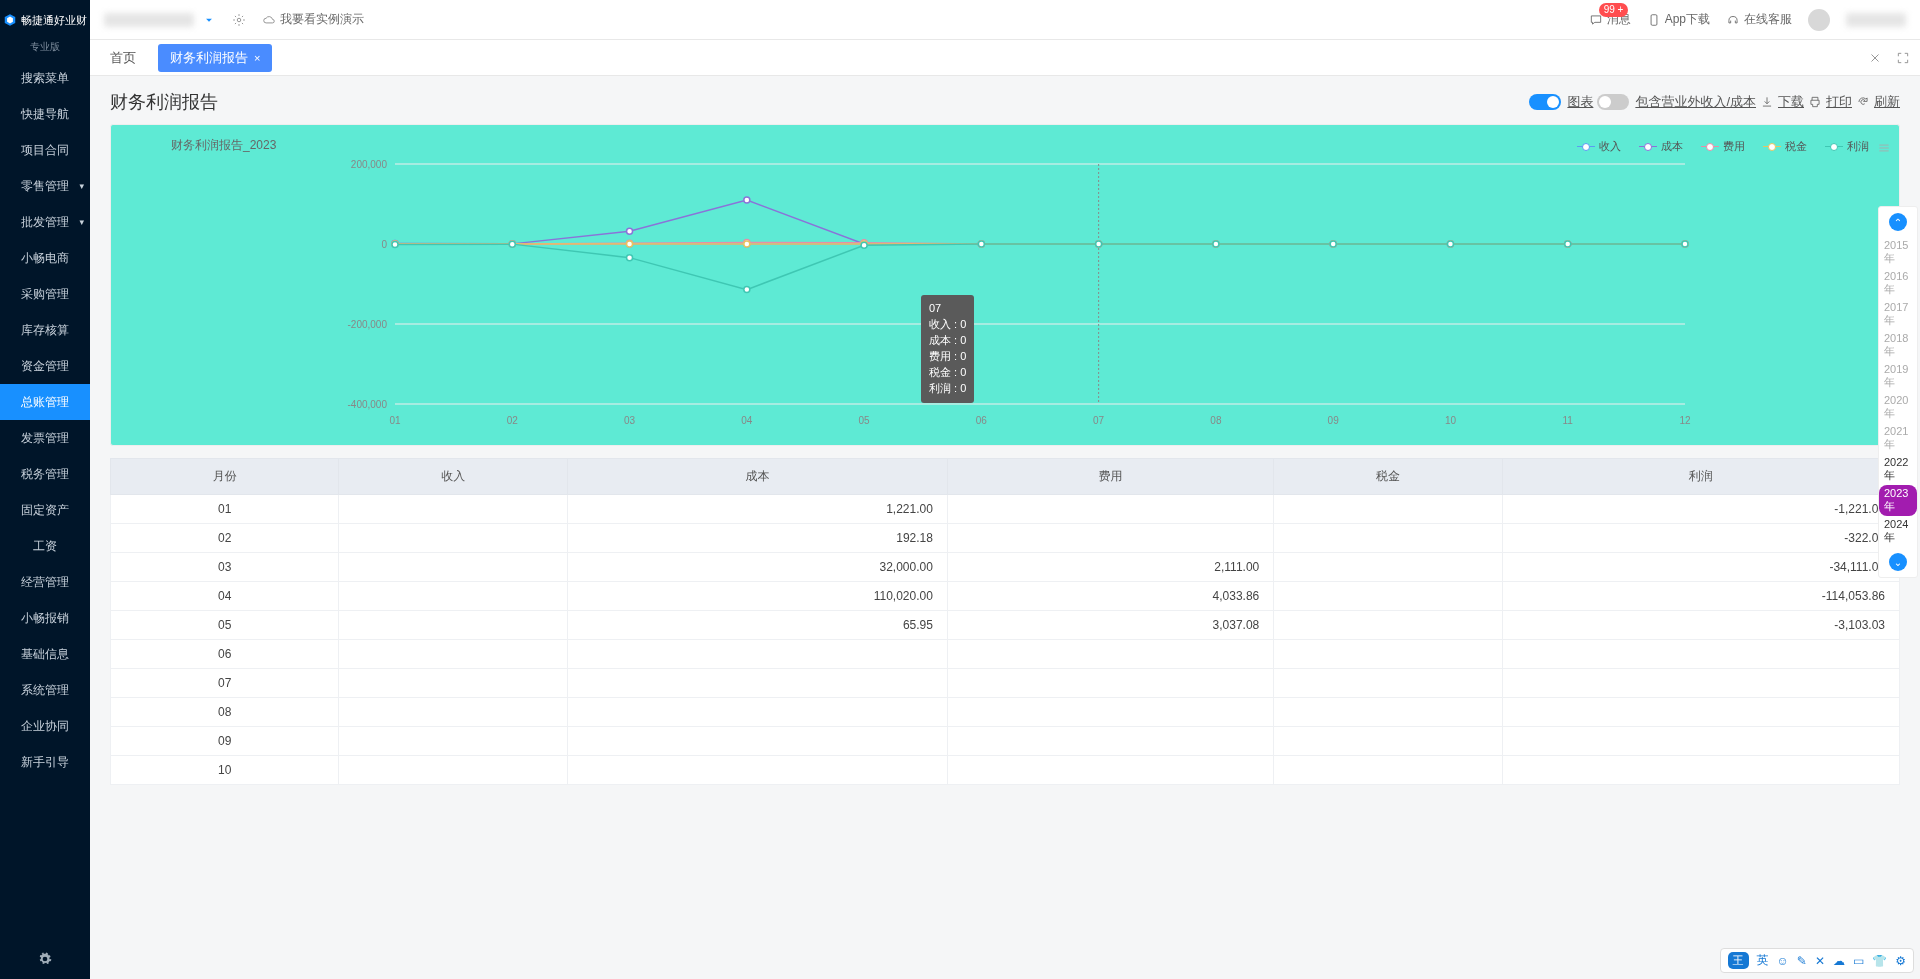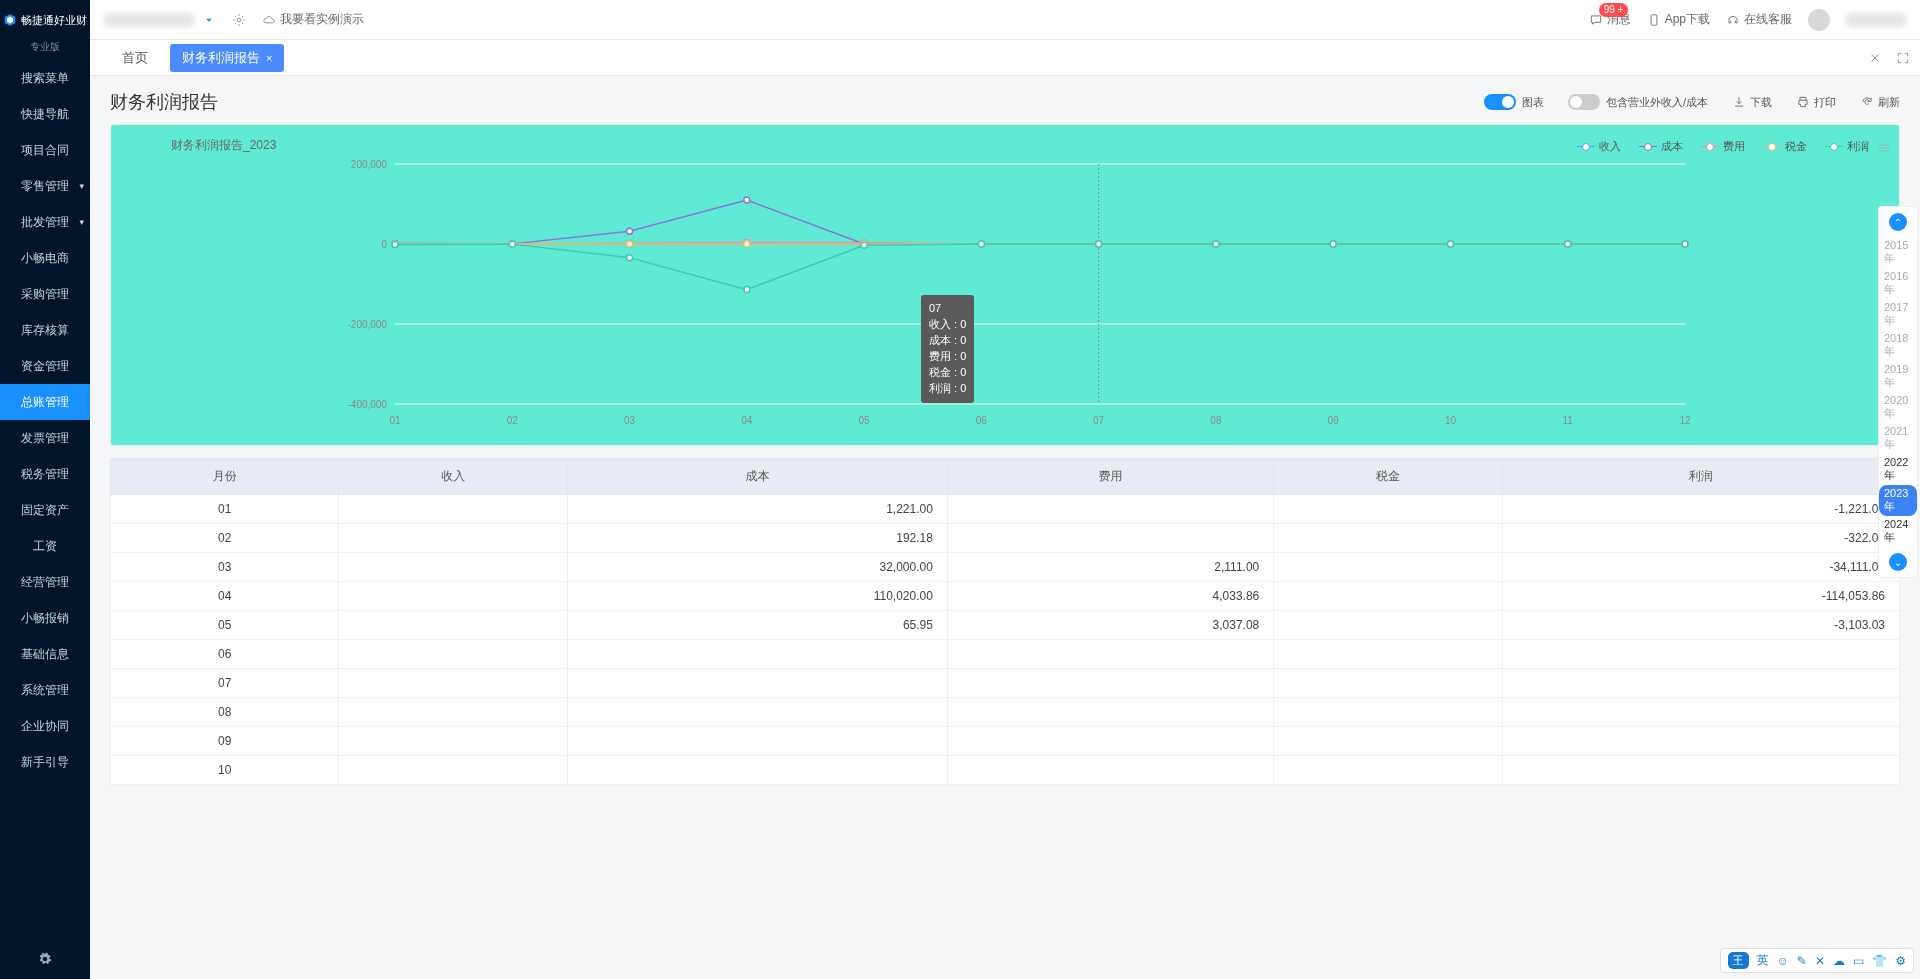--- a/index.html
+++ b/index.html
@@ -22,31 +22,31 @@
 .org-sel { display:flex; align-items:center; gap:8px; color:#888; }
 .org-sel .blur { filter:blur(3px); background:#e5e5e5; width:90px; height:14px; border-radius:2px; }
 .tb-link { display:flex; align-items:center; gap:4px; color:#666; font-size:12px; cursor:pointer; }
 .tb-right { margin-left:auto; display:flex; align-items:center; gap:16px; }
 .badge { position:relative; }
 .badge-dot { position:absolute; top:-8px; left:10px; background:#ff4d4f; color:#fff; font-size:10px; border-radius:8px; padding:0 5px; line-height:14px; }
 .avatar { width:22px; height:22px; border-radius:50%; background:#d8d8d8; display:inline-block; }
 .tb-right .blur { filter:blur(3px); background:#e5e5e5; width:60px; height:14px; border-radius:2px; }
 
 
-.tabs { height:36px; background:#fff; display:flex; align-items:center; padding:0 20px; gap:10px; border-bottom:1px solid #e8e8e8; position:relative; }
+.tabs { height:36px; background:#fff; display:flex; align-items:center; padding:0 8px; gap:10px; border-bottom:1px solid #e8e8e8; position:relative; }
 .tab { padding:5px 12px; border-radius:3px; font-size:13px; color:#555; cursor:pointer; display:flex; align-items:center; gap:6px; }
 .tab.active { background:#4a8cff; color:#fff; }
 .tab .x { font-size:11px; }
 .tabs-end { position:absolute; right:10px; display:flex; gap:14px; color:#888; }
 
 
 .page { flex:1; padding:14px 20px; overflow:auto; position:relative; }
 .page-head { display:flex; align-items:center; margin-bottom:10px; }
 .page-title { font-size:18px; font-weight:500; color:#333; }
-.head-actions { margin-left:auto; display:flex; align-items:center; gap:24px; font-size:11px; color:#555; }
+.head-actions { margin-left:auto; display:flex; align-items:center; gap:4px; font-size:13px; color:#555;text-decoration:underline; }
 .toggle { width:32px; height:16px; border-radius:8px; background:#1890ff; position:relative; cursor:pointer; }
 .toggle.off { background:#ccc; }
 .toggle::after { content:""; position:absolute; width:12px; height:12px; background:#fff; border-radius:50%; top:2px; right:2px; }
 .toggle.off::after { left:2px; right:auto; }
 .act-link { display:flex; align-items:center; gap:4px; cursor:pointer;text-align:center; }
 
 
 .chart-card { background:#5eead4; border:1px solid #eee; border-radius:3px; padding:12px 20px 8px 20px; position:relative; }
 .chart-title { font-size:12px; color:#666; margin-left:40px; }
 .legend { position:absolute; right:30px; top:14px; display:flex; gap:18px; font-size:11px; color:#555; }
@@ -61,21 +61,21 @@
 .tbl { width:100%; border-collapse:collapse; margin-top:12px; background:#fff; }
 .tbl th { background:#e8ecf2; font-weight:500; color:#555; padding:9px 14px; border:1px solid #e2e6ec; font-size:12px; }
 .tbl td { padding:7px 14px; border:1px solid #eef0f3; font-size:12px; color:#444; text-align:right; }
 .tbl td:first-child { text-align:center; }
 .tbl tr { height:28px; }
 
 
 .year-rail { position:absolute; right:2px; top:130px; width:40px; background:#fff; border:1px solid #eee; border-radius:3px; display:flex; flex-direction:column; align-items:center; gap:6px; padding:6px 0; font-size:11px; color:#aaa; }
 .year-rail .yr { padding:2px 5px; cursor:pointer; border-radius:8px; }
 .year-rail .yr.dark { color:#333; }
-.year-rail .yr.sel { background:#3b82f6; color:#fff; }
+.year-rail .yr.sel { background:#a21caf; color:#fff; }
 .rail-btn { width:18px; height:18px; border-radius:50%; background:#1890ff; color:#fff; display:flex; align-items:center; justify-content:center; font-size:10px; cursor:pointer; }
 
 
 .ime { position:fixed; right:6px; bottom:6px; display:flex; gap:8px; align-items:center; background:#fff; border:1px solid #ddd; border-radius:4px; padding:3px 7px; font-size:12px; color:#1578d4; }
 .ime .pill { background:#1578d4; color:#fff; border-radius:5px; padding:1px 5px; font-size:11px; }
 .ic { width:14px; height:14px; display:inline-flex; align-items:center; justify-content:center; }
 </style>
 </head>
 <body>
 

